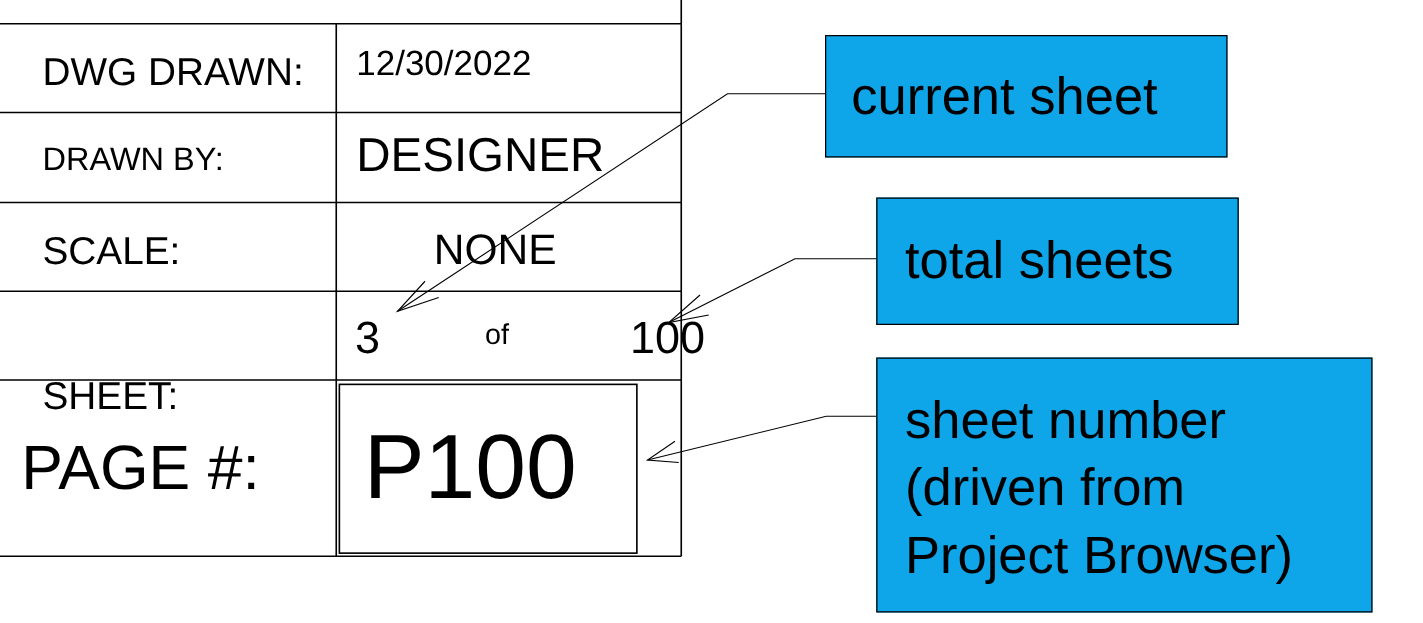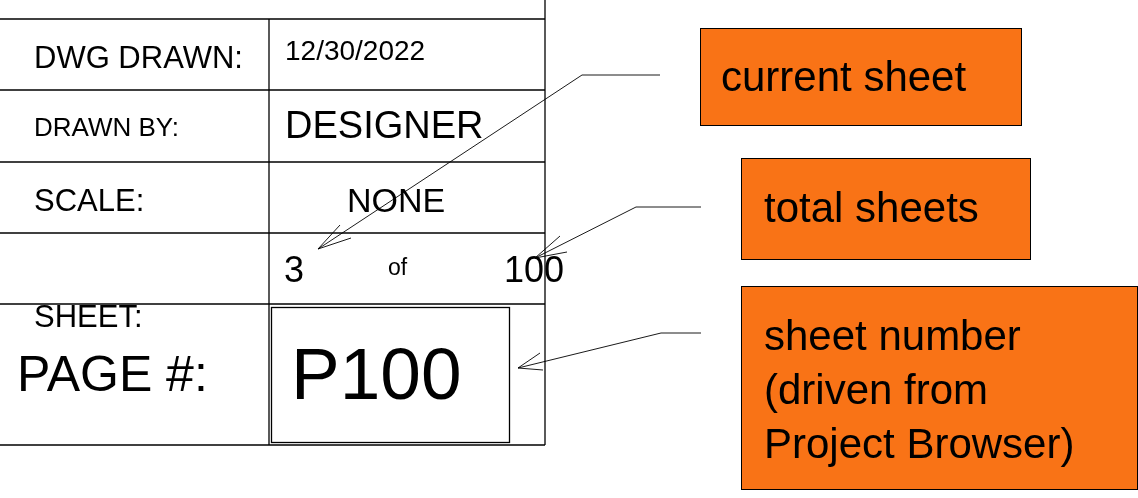--- a/index.html
+++ b/index.html
@@ -1,19 +1,19 @@
 <!DOCTYPE html>
 <html><head>
 <meta charset="utf-8">
 <style>
   html, body { margin: 0; padding: 0; background: #ffffff; }
   body { width: 1138px; height: 498px; position: relative; overflow: hidden;
          font-family: "Liberation Sans", sans-serif; color: #000; }
   .cell-text { position: absolute; white-space: nowrap; line-height: 1; }
-  .callout { position: absolute; border: 1px solid #000; background: #f97316; box-sizing: border-box; margin-left: 40px; }
+  .callout { position: absolute; border: 1px solid #000; background: #0ea5e9; box-sizing: border-box; }
   .callout span { position: absolute; white-space: nowrap; line-height: 1; font-size: 42px; }
   svg { position: absolute; left: 0; top: 0; }
 </style>
 </head>
 <body>
 
 <svg width="1138" height="498">
   <g stroke="#000" stroke-width="1.3" fill="none">
     <line x1="545" y1="0" x2="545" y2="445"></line>
     <line x1="0" y1="19" x2="545" y2="19"></line>

